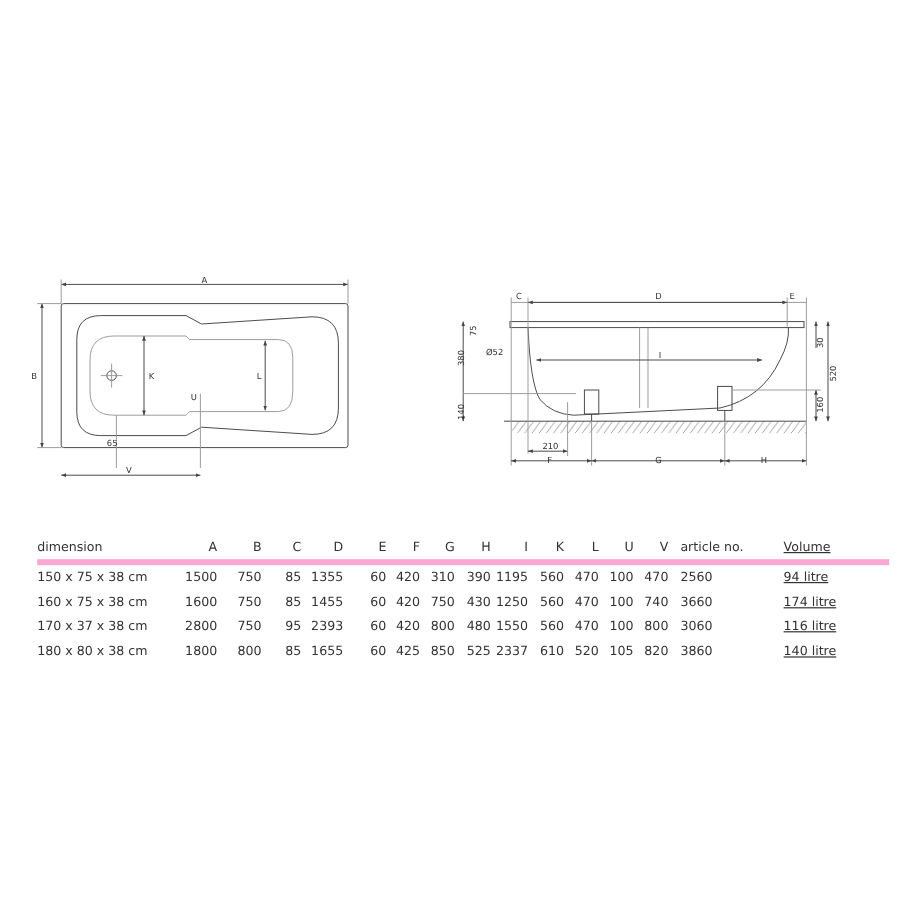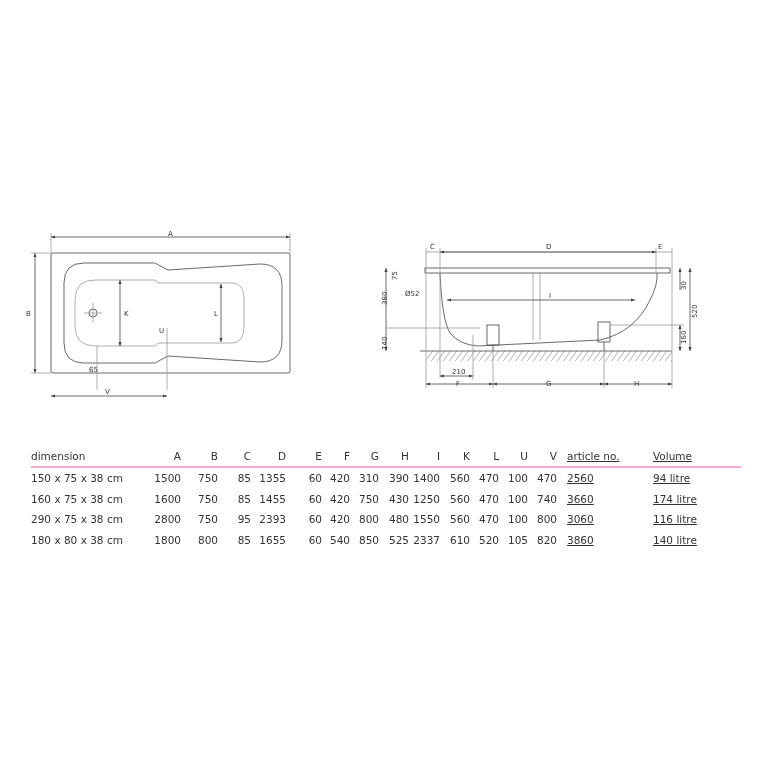--- a/index.html
+++ b/index.html
@@ -1,27 +1,27 @@
 <!DOCTYPE html>
 <html><head>
   <meta charset="utf-8">
   <style>
     html, body { margin:0; padding:0; background:#ffffff; }
     body { width:768px; height:768px; position:relative; overflow:hidden; font-family:"DejaVu Sans", sans-serif; color:#333; }
     svg { position:absolute; left:0; top:0; }
     .lbl { font-family:"DejaVu Sans", sans-serif; font-size:7px; fill:#333; }
     .table { position:absolute; left:31px; top:446px; width:710px; font-family:"DejaVu Sans", sans-serif; font-size:10.5px; color:#333; }
     .row { display:flex; height:20.5px; align-items:center; }
-    .hdr { border-bottom:2px solid #f9a8d4; height:20px; }
+    .hdr { border-bottom:5px solid #f9a8d4; height:20px; }
     .c0 { width:108px; }
     .cn { text-align:right; }
     .w-A { width:42px; } .w-B { width:37px; } .w-C { width:33px; } .w-D { width:35px; }
     .w-E { width:36px; } .w-F { width:28px; } .w-G { width:29px; } .w-H { width:30px; }
     .w-I { width:31px; } .w-K { width:30px; } .w-L { width:29px; } .w-U { width:29px; } .w-V { width:29px; }
-    .art { width:96px; padding-left:10px; box-sizing:border-box;text-decoration:underline; }
+    .art { width:96px; padding-left:10px; box-sizing:border-box; }
     .vol { width:80px;text-decoration:underline; }
   </style>
 </head>
 <body>
 
 <svg width="768" height="768" viewBox="0 0 768 768">
   <defs>
     <marker id="ar" markerWidth="6" markerHeight="6" refX="5" refY="3" orient="auto-start-reverse">
       <path d="M0,1 L5,3 L0,5 z" fill="#444"></path>
     </marker>
@@ -134,21 +134,21 @@
       <div class="row">
         <div class="c0">150 x 75 x 38 cm</div>
         <div class="cn w-A">1500</div>
         <div class="cn w-B">750</div>
         <div class="cn w-C">85</div>
         <div class="cn w-D">1355</div>
         <div class="cn w-E">60</div>
         <div class="cn w-F">420</div>
         <div class="cn w-G">310</div>
         <div class="cn w-H">390</div>
-        <div class="cn w-I">1400</div>
+        <div class="cn w-I">1195</div>
         <div class="cn w-K">560</div>
         <div class="cn w-L">470</div>
         <div class="cn w-U">100</div>
         <div class="cn w-V">470</div>
         <div class="art">2560</div>
         <div class="vol">94 litre</div>
       </div>
       <div class="row">
         <div class="c0">160 x 75 x 38 cm</div>
         <div class="cn w-A">1600</div>
@@ -161,21 +161,21 @@
         <div class="cn w-H">430</div>
         <div class="cn w-I">1250</div>
         <div class="cn w-K">560</div>
         <div class="cn w-L">470</div>
         <div class="cn w-U">100</div>
         <div class="cn w-V">740</div>
         <div class="art">3660</div>
         <div class="vol">174 litre</div>
       </div>
       <div class="row">
-        <div class="c0">290 x 75 x 38 cm</div>
+        <div class="c0">170 x 37 x 38 cm</div>
         <div class="cn w-A">2800</div>
         <div class="cn w-B">750</div>
         <div class="cn w-C">95</div>
         <div class="cn w-D">2393</div>
         <div class="cn w-E">60</div>
         <div class="cn w-F">420</div>
         <div class="cn w-G">800</div>
         <div class="cn w-H">480</div>
         <div class="cn w-I">1550</div>
         <div class="cn w-K">560</div>
@@ -185,21 +185,21 @@
         <div class="art">3060</div>
         <div class="vol">116 litre</div>
       </div>
       <div class="row">
         <div class="c0">180 x 80 x 38 cm</div>
         <div class="cn w-A">1800</div>
         <div class="cn w-B">800</div>
         <div class="cn w-C">85</div>
         <div class="cn w-D">1655</div>
         <div class="cn w-E">60</div>
-        <div class="cn w-F">540</div>
+        <div class="cn w-F">425</div>
         <div class="cn w-G">850</div>
         <div class="cn w-H">525</div>
         <div class="cn w-I">2337</div>
         <div class="cn w-K">610</div>
         <div class="cn w-L">520</div>
         <div class="cn w-U">105</div>
         <div class="cn w-V">820</div>
         <div class="art">3860</div>
         <div class="vol">140 litre</div>
       </div>

